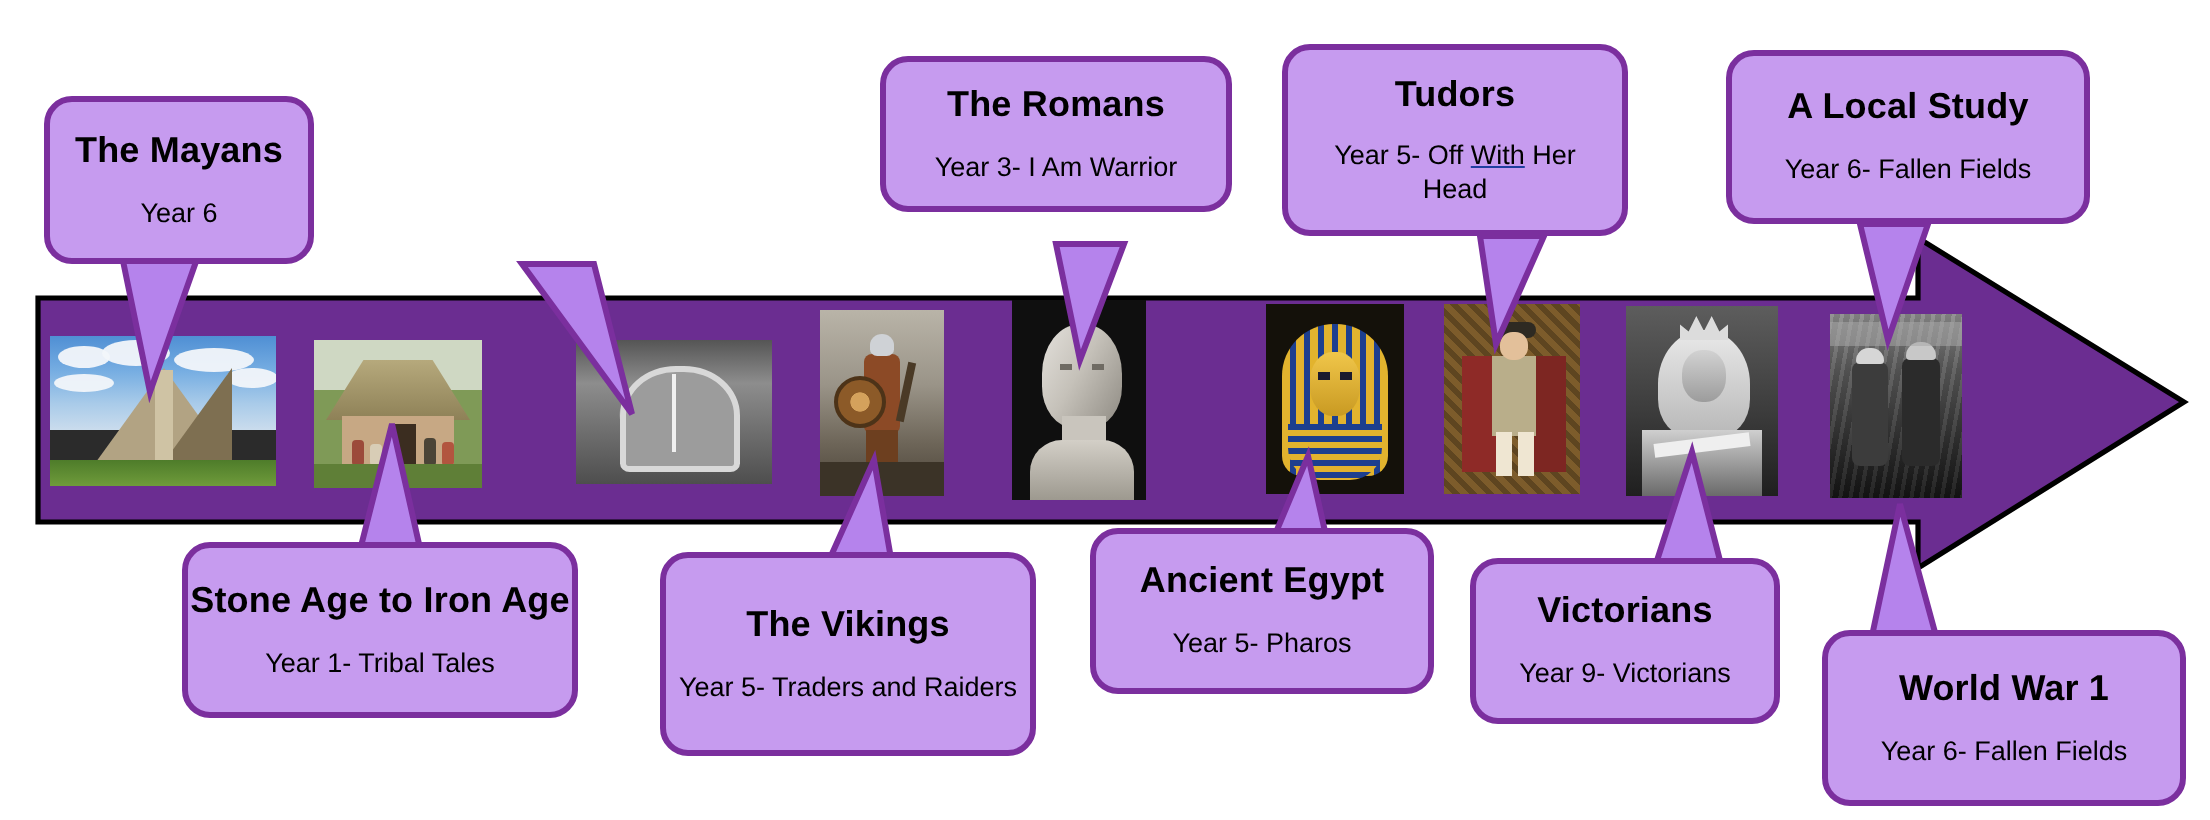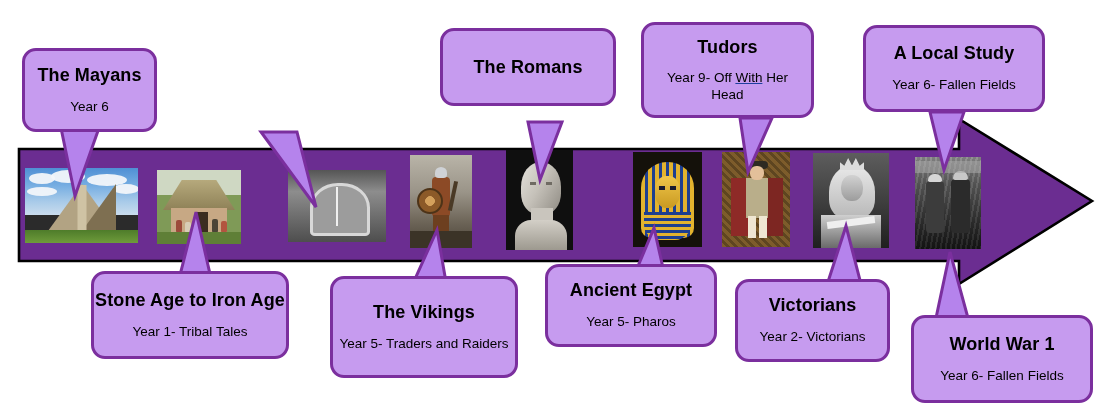--- a/index.html
+++ b/index.html
@@ -223,25 +223,26 @@
   </svg>
 
   <div class="callout" style="left:22px; top:48px; width:135px; height:84px;">
     <div class="ttl">The Mayans</div>
     <div class="sub"><span>Year 6</span></div>
   </div>
 
 
   <div class="callout" style="left:440px; top:28px; width:176px; height:78px;">
     <div class="ttl">The Romans</div>
+    <div class="sub"><span>Year 3- I Am Warrior</span></div>
   </div>
 
   <div class="callout" style="left:641px; top:22px; width:173px; height:96px;">
     <div class="ttl">Tudors</div>
-    <div class="sub"><span>Year 9- Off </span><u>With</u><span> Her Head</span></div>
+    <div class="sub"><span>Year 5- Off </span><u>With</u><span> Her Head</span></div>
   </div>
 
   <div class="callout" style="left:863px; top:25px; width:182px; height:87px;">
     <div class="ttl">A Local Study</div>
     <div class="sub"><span>Year 6- Fallen Fields</span></div>
   </div>
 
   <div class="callout" style="left:91px; top:271px; width:198px; height:88px;">
     <div class="ttl">Stone Age to Iron Age</div>
     <div class="sub"><span>Year 1- Tribal Tales</span></div>
@@ -252,21 +253,21 @@
     <div class="sub"><span>Year 5- Traders and Raiders</span></div>
   </div>
 
   <div class="callout" style="left:545px; top:264px; width:172px; height:83px;">
     <div class="ttl">Ancient Egypt</div>
     <div class="sub"><span>Year 5- Pharos</span></div>
   </div>
 
   <div class="callout" style="left:735px; top:279px; width:155px; height:83px;">
     <div class="ttl">Victorians</div>
-    <div class="sub"><span>Year 2- Victorians</span></div>
+    <div class="sub"><span>Year 9- Victorians</span></div>
   </div>
 
   <div class="callout" style="left:911px; top:315px; width:182px; height:88px;">
     <div class="ttl">World War 1</div>
     <div class="sub"><span>Year 6- Fallen Fields</span></div>
   </div>
 
 </div>
 
 </body></html>

